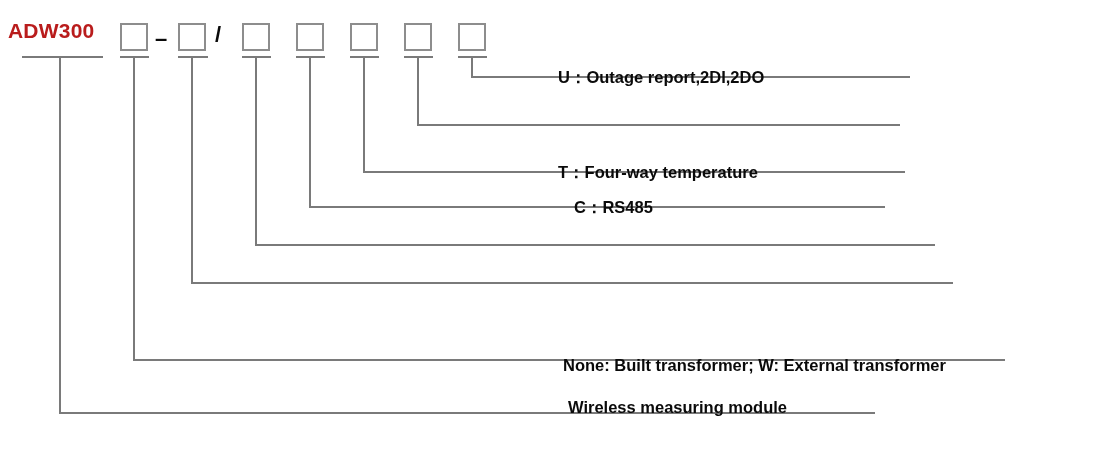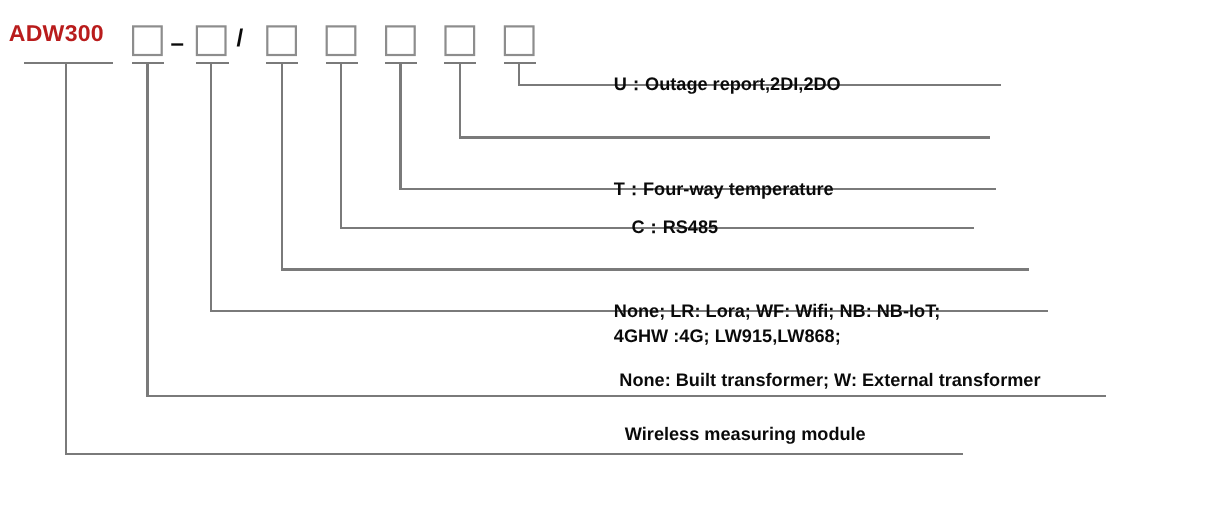--- a/index.html
+++ b/index.html
@@ -103,24 +103,20 @@
 
   <div class="legend-label" style="left:558px; top:66px;">
     <span>U：Outage report,2DI,2DO</span>
   </div>
   <div class="legend-label" style="left:558px; top:161px;">
     <span>T：Four-way temperature</span>
   </div>
   <div class="legend-label" style="left:536px; top:196px;margin-left:38px;">
     <span>C：RS485</span>
   </div>
-  <div class="legend-label" style="left:558px; top:272px;">
-    <span>None;  LR: Lora;  WF: Wifi;  NB: NB-IoT;</span>
-    <span class="l2">4GHW :4G;  LW915,LW868;</span>
-  </div>
-  <div class="legend-label" style="left:563px; top:335px;">
+  <div class="legend-label" style="left:563px; top:354px;">
     <span>None: Built transformer; W: External transformer</span>
   </div>
-  <div class="legend-label" style="left:568px; top:384px;">
+  <div class="legend-label" style="left:568px; top:396px;">
     <span>Wireless measuring module</span>
   </div>
 
 </div>
 
 </body></html>

